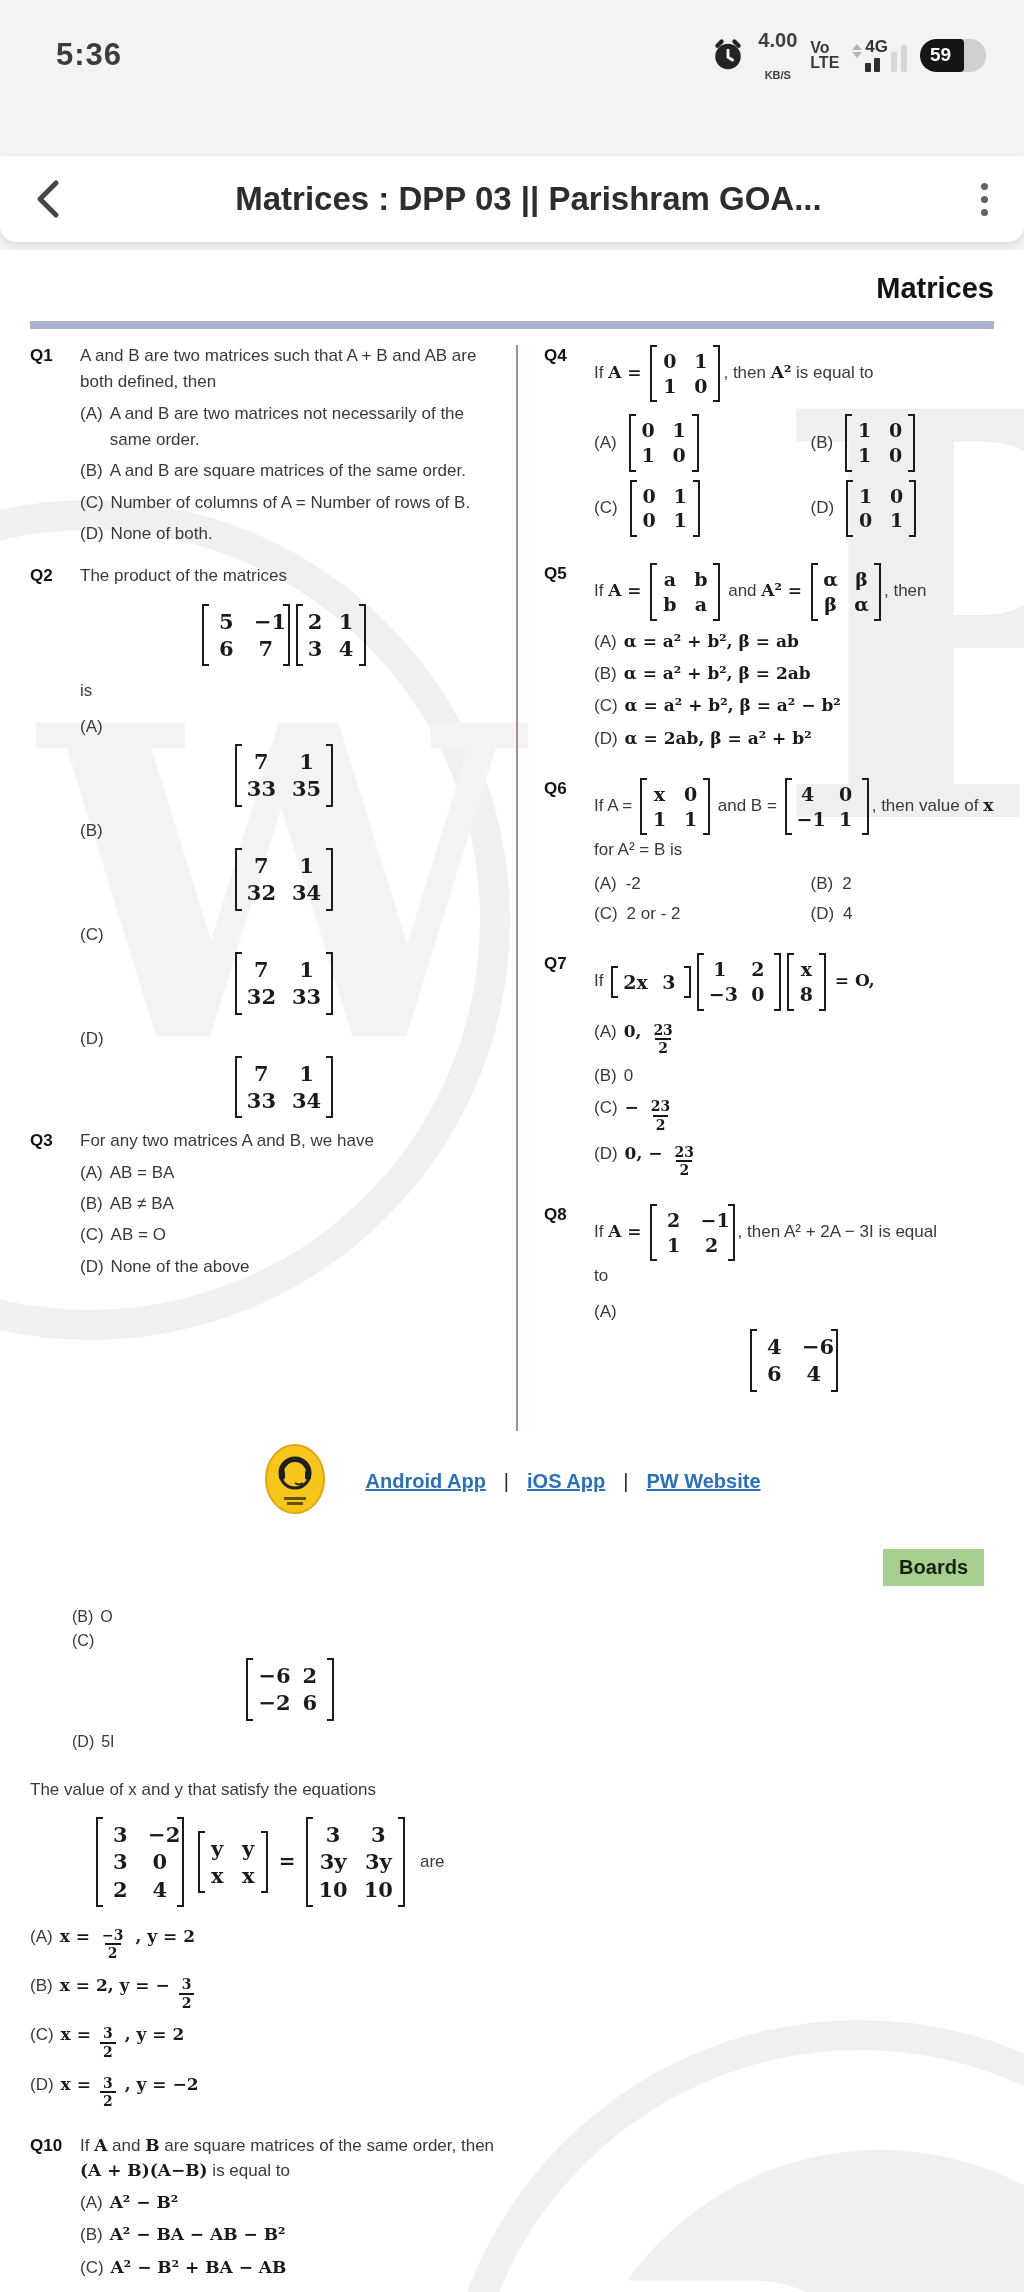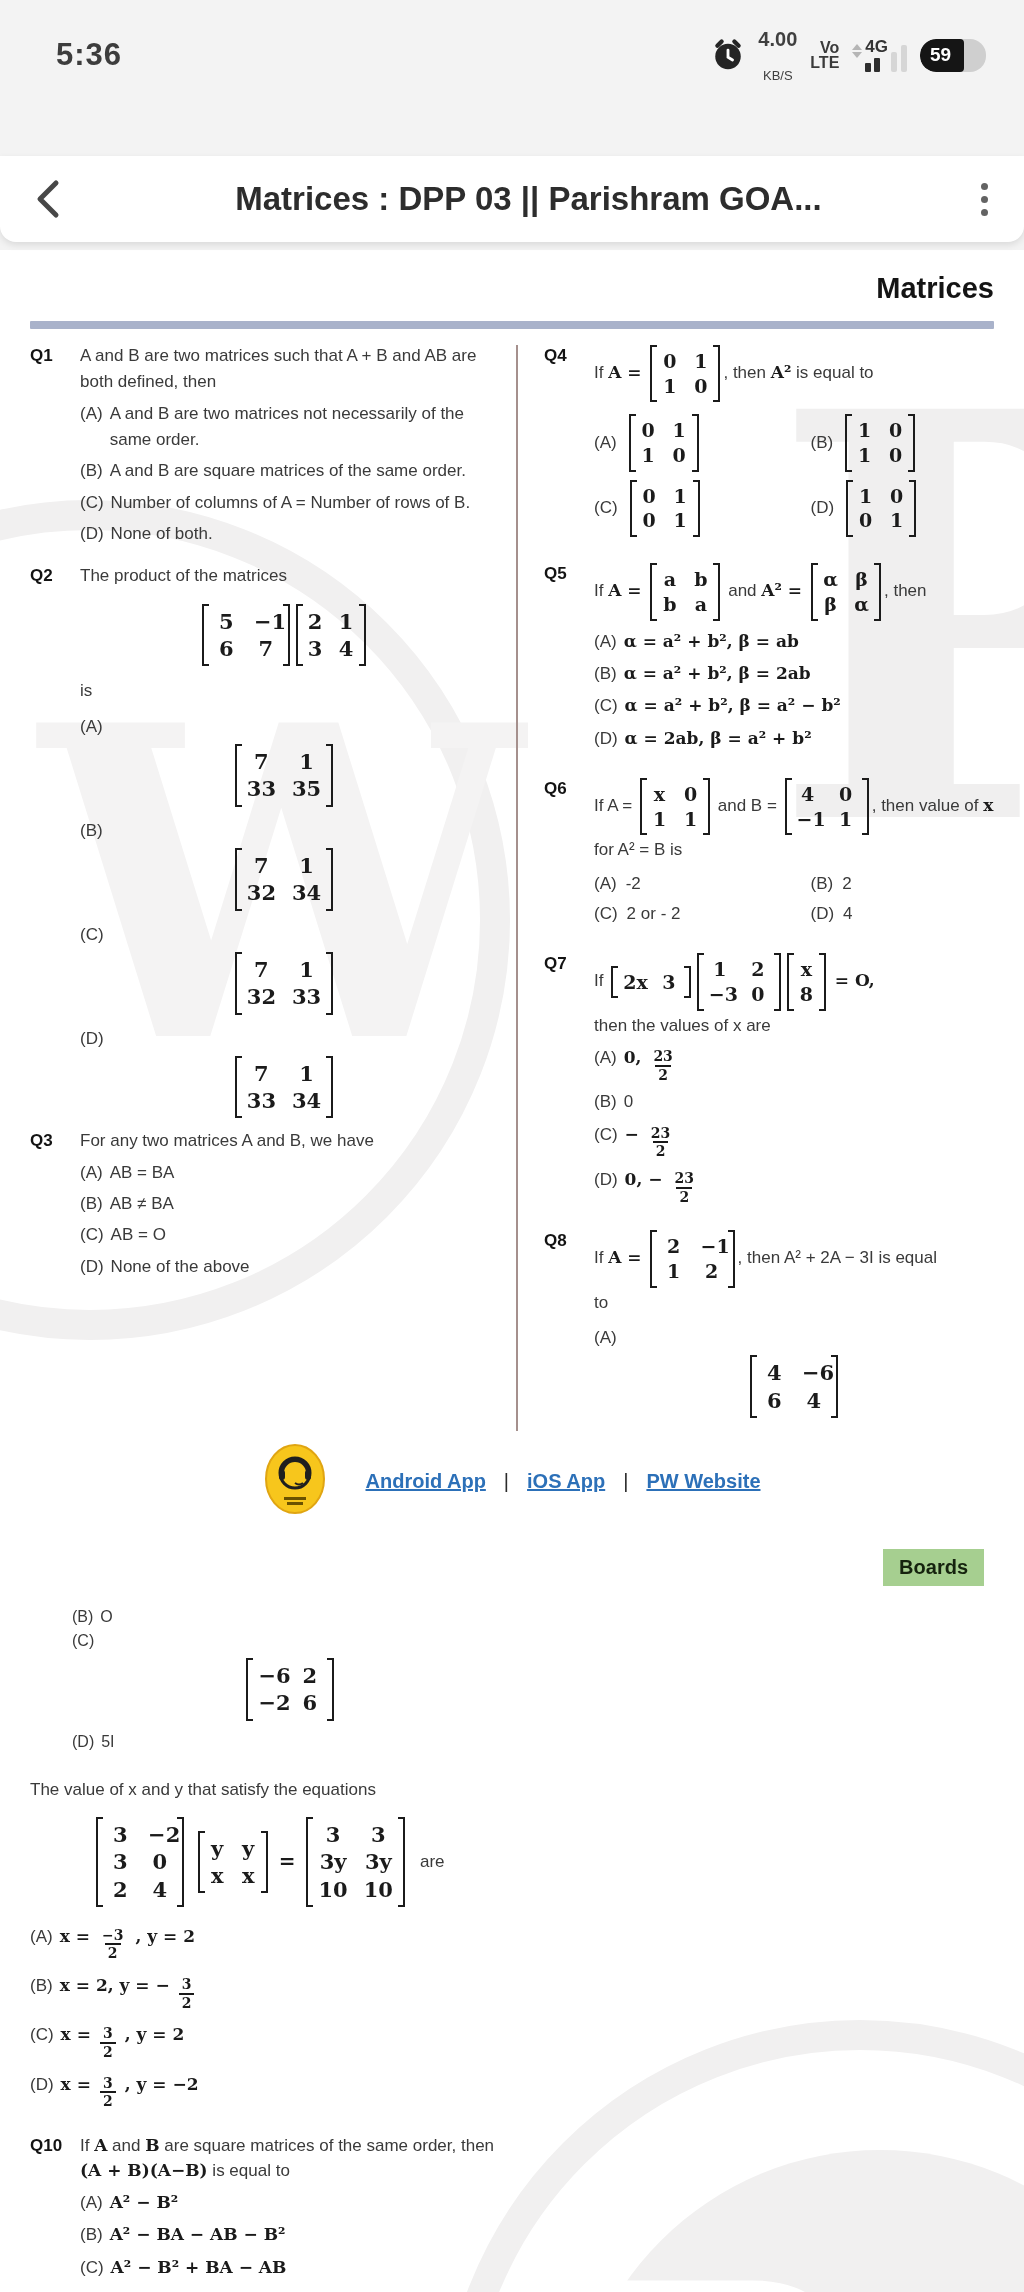--- a/index.html
+++ b/index.html
@@ -8,22 +8,22 @@
     background:#f3f3f3;color:#3a3a3a;
     font-family:"Liberation Sans",sans-serif;
   }
   
   .status-bar{height:92px;display:flex;justify-content:space-between;align-items:center;
     padding:18px 38px 0 56px;box-sizing:border-box;}
   .time{font-size:31px;font-weight:600;color:#3d3d3d;letter-spacing:1px;}
   .sb-right{display:flex;align-items:center;gap:13px;}
   .sb-speed{text-align:center;line-height:1;color:#3f3f3f;}
   .sb-speed .v{font-size:20px;font-weight:700;}
-  .sb-speed .u{font-size:13px;font-weight:400;margin-top:20px;}
-  .sb-volte{line-height:.95;font-weight:700;color:#3a3a3a;font-size:16px;text-align:right;}
+  .sb-speed .u{font-size:11px;font-weight:700;margin-top:20px;}
+  .sb-volte{line-height:.95;font-weight:700;color:#3a3a3a;font-size:16px;text-align:left;}
   .sb-4g{display:flex;align-items:flex-end;gap:3px;}
   .updown{display:flex;flex-direction:column;gap:2px;margin-bottom:14px;}
   .tri-up{width:0;height:0;border-left:5px solid transparent;border-right:5px solid transparent;border-bottom:6px solid #b5b5b5;}
   .tri-dn{width:0;height:0;border-left:5px solid transparent;border-right:5px solid transparent;border-top:6px solid #b5b5b5;}
   .fourg-wrap{display:flex;flex-direction:column;align-items:flex-start;line-height:1;}
   .fourg{font-size:17px;font-weight:800;color:#333;}
   .minibars{display:flex;align-items:flex-end;gap:3px;margin-top:3px;}
   .mb{width:6px;background:#2e2e2e;border-radius:1px;}
   .bars{display:flex;align-items:flex-end;gap:4px;height:30px;}
   .bar{width:6px;border-radius:2px;background:#d6d6d6;}
@@ -500,21 +500,20 @@
                   </div>
                 </span><span class="matrix mx-md">
                   <div class="mrow">
                     <span class="mcell">x</span>
                   </div>
                   <div class="mrow">
                     <span class="mcell">8</span>
                   </div>
                 </span><span class="mt"> = O,</span>
             </div>
-            <div>then the values of x are</div>
             <div class="opt">
               <span class="okey">(A)</span>
               <span class="mt">0, </span>
               <span class="frac mt">
                   <span class="fnum">23</span>
                   <span class="fden">2</span>
                 </span>
             </div>
             <div class="opt">
               <span class="okey">(B)</span>

